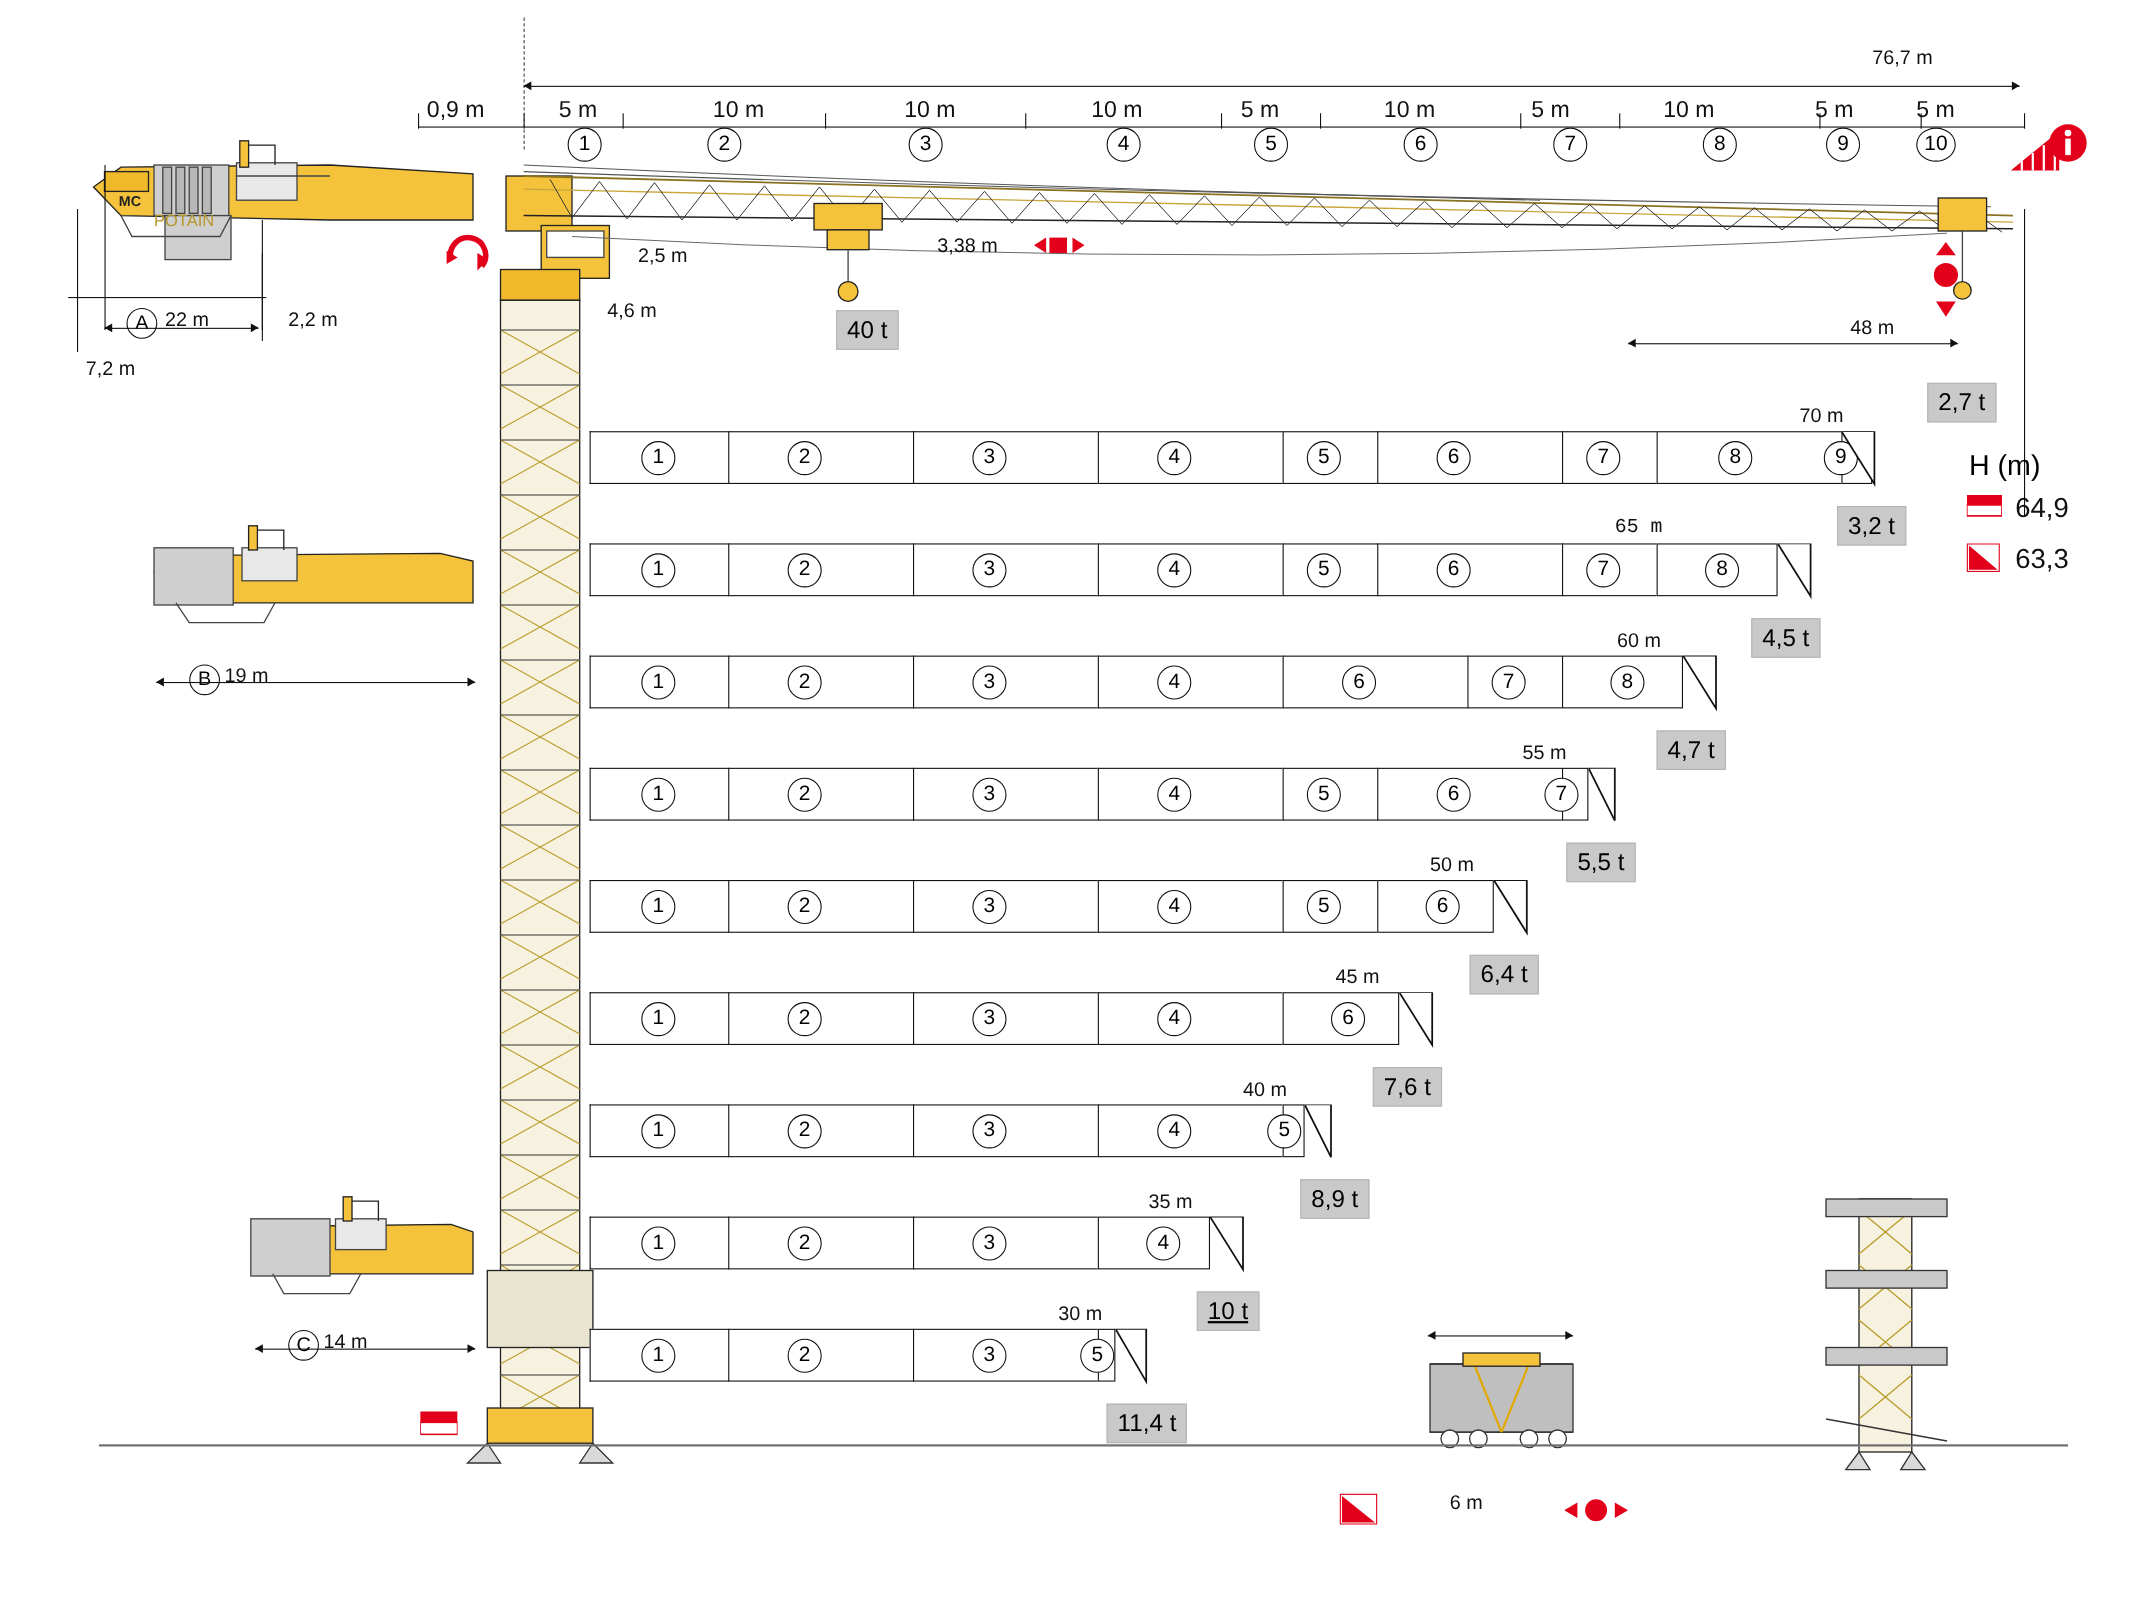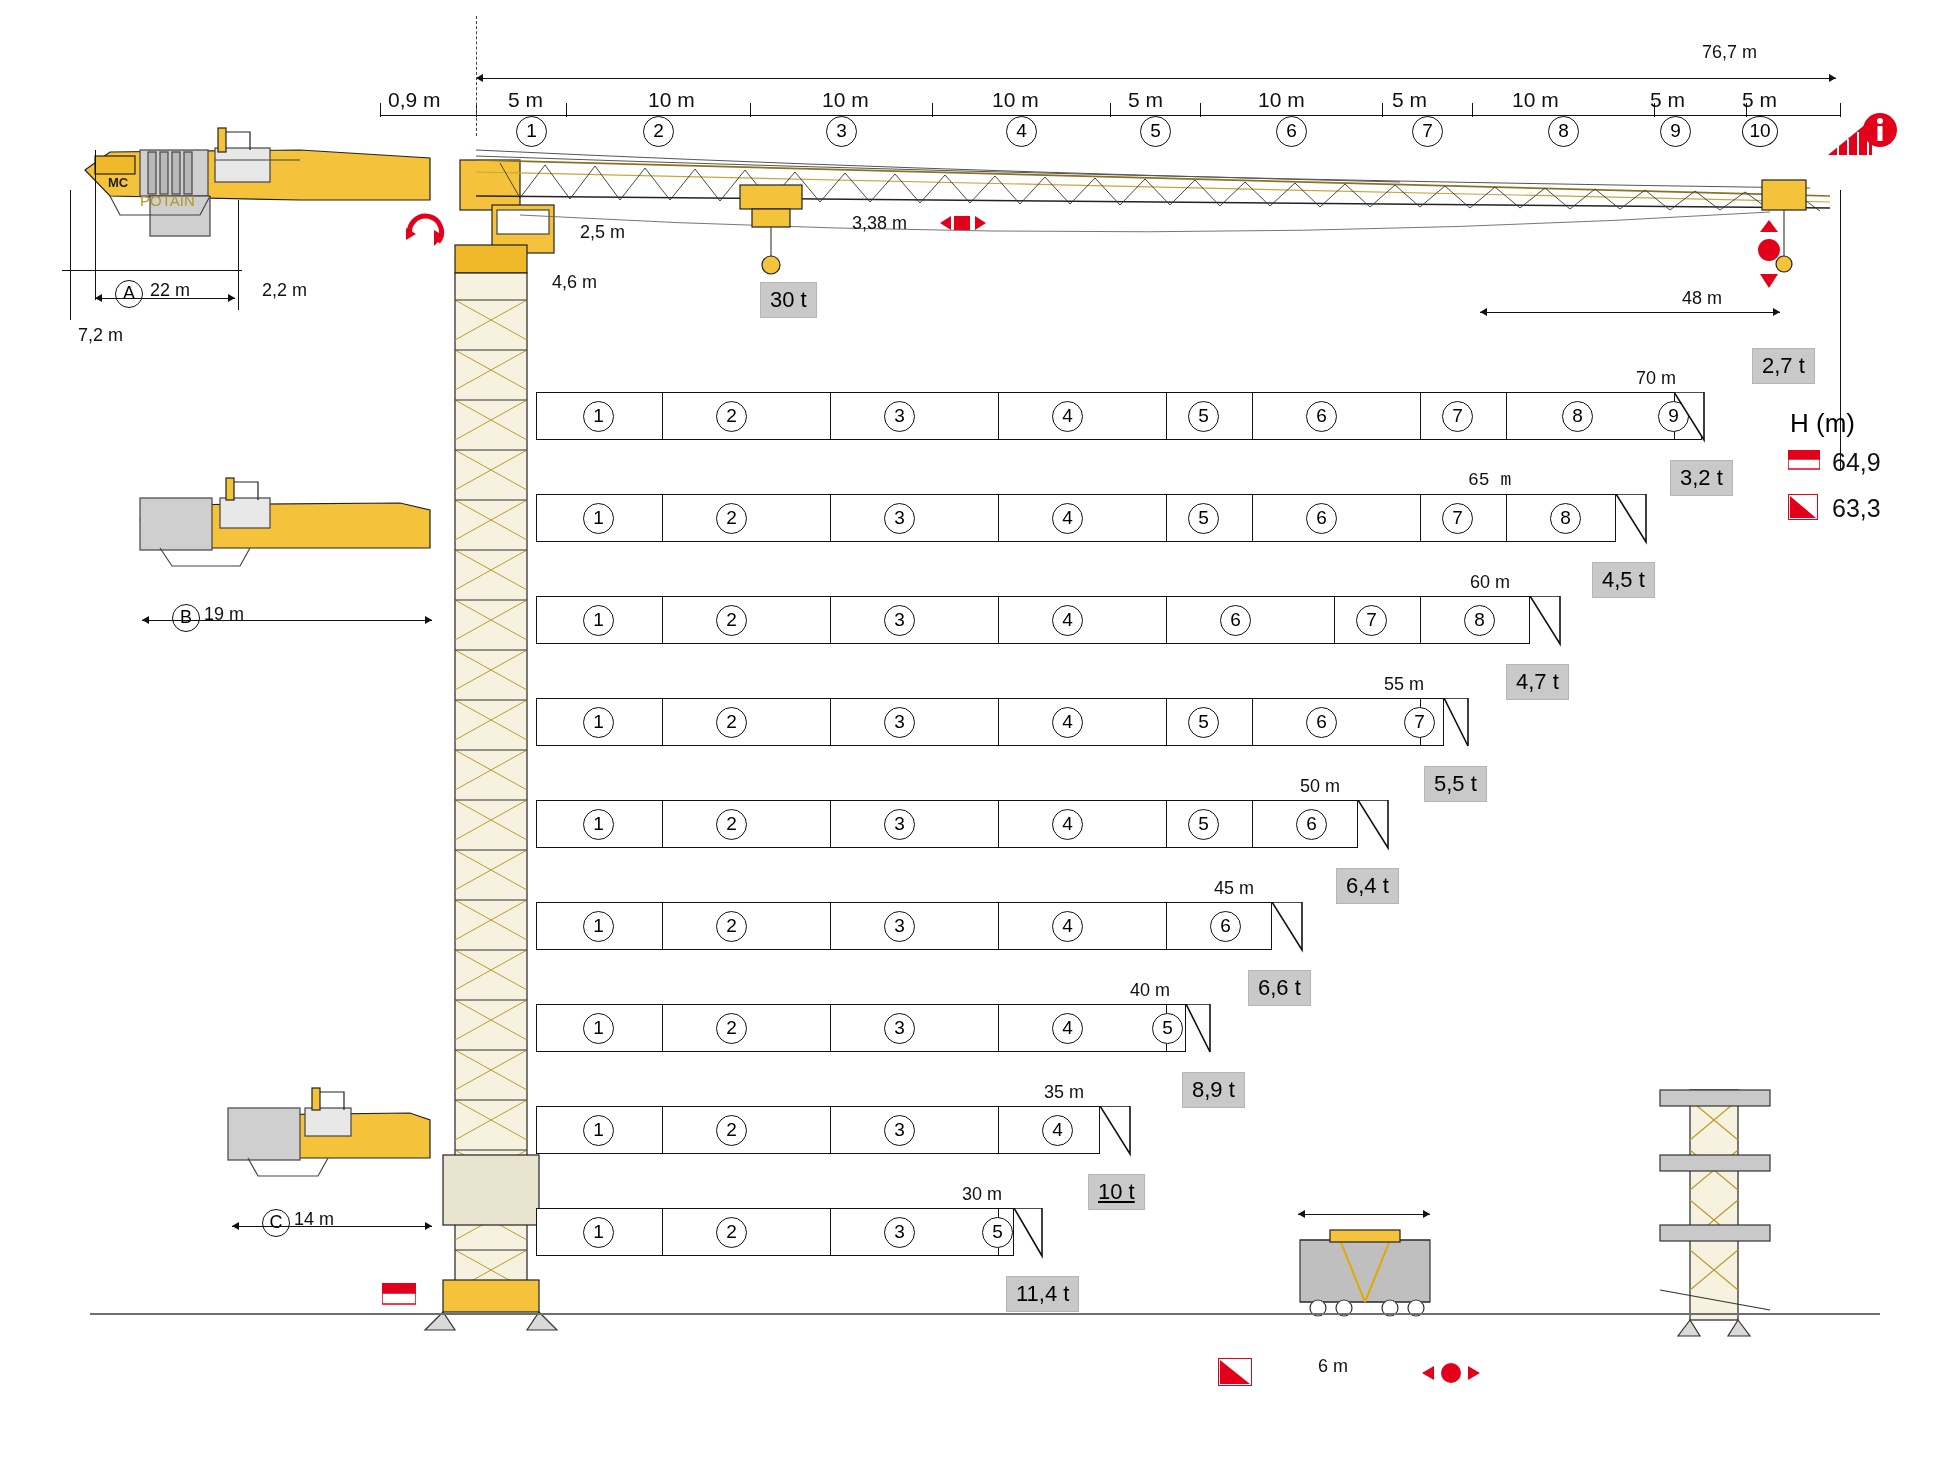--- a/index.html
+++ b/index.html
@@ -245,21 +245,21 @@
   <div class="vline" style="left:238px;top:230px;height:80px;"></div>
 
   <div class="lbl big" style="left:78px;top:325px;">7,2 m</div>
   <div class="hline" style="left:62px;top:270px;width:180px;"></div>
   <div class="vline" style="left:70px;top:190px;height:130px;"></div>
 
   <div class="lbl big" style="left:580px;top:222px;">2,5 m</div>
   <div class="lbl big" style="left:552px;top:272px;">4,6 m</div>
   <div class="lbl big" style="left:852px;top:213px;">3,38 m</div>
 
-  <div class="grey" style="left:760px;top:282px;">30 t</div>
+  <div class="grey" style="left:760px;top:282px;">40 t</div>
 
   <div class="lbl big" style="left:1682px;top:288px;">48 m</div>
   <div class="dimwrap" style="left:1480px;top:312px;width:300px;"></div>
   <div class="grey" style="left:1752px;top:348px;">2,7 t</div>
   <div class="vline" style="left:1840px;top:190px;height:280px;"></div>
 
   <div class="letter" style="left:172px;top:604px;">B</div>
   <div class="lbl big" style="left:204px;top:604px;">19 m</div>
   <div class="dimwrap arrow-l" style="left:142px;top:620px;width:290px;"></div>
 
@@ -402,21 +402,21 @@
     <div class="circnum" style="left:47px;top:9px;">1</div>
     <div class="circnum" style="left:180px;top:9px;">2</div>
     <div class="circnum" style="left:348px;top:9px;">3</div>
     <div class="circnum" style="left:516px;top:9px;">4</div>
     <div class="circnum" style="left:674px;top:9px;">6</div>
   </div>
   <svg width="60" height="60" style="position:absolute;left:1272px;top:902px;">
       <path d="M0 0 L30 0 L30 48 Z" fill="#fff" stroke="#111" stroke-width="1.6"></path>
     </svg>
   <div class="lbl big" style="left:1214px;top:878px;">45 m</div>
-  <div class="grey" style="left:1248px;top:970px;">6,6 t</div>
+  <div class="grey" style="left:1248px;top:970px;">7,6 t</div>
 
   <div class="jibrow" style="left:536px;top:1004px;width:650px;height:48px;">
     <div class="seg" style="left:0;top:0;width:126px;height:48px;"></div>
     <div class="seg" style="left:126px;top:0;width:168px;height:48px;"></div>
     <div class="seg" style="left:294px;top:0;width:168px;height:48px;"></div>
     <div class="seg" style="left:462px;top:0;width:168px;height:48px;"></div>
     <div class="seg last" style="left:630px;top:0;width:20px;height:48px;"></div>
     <div class="circnum" style="left:47px;top:9px;">1</div>
     <div class="circnum" style="left:180px;top:9px;">2</div>
     <div class="circnum" style="left:348px;top:9px;">3</div>

